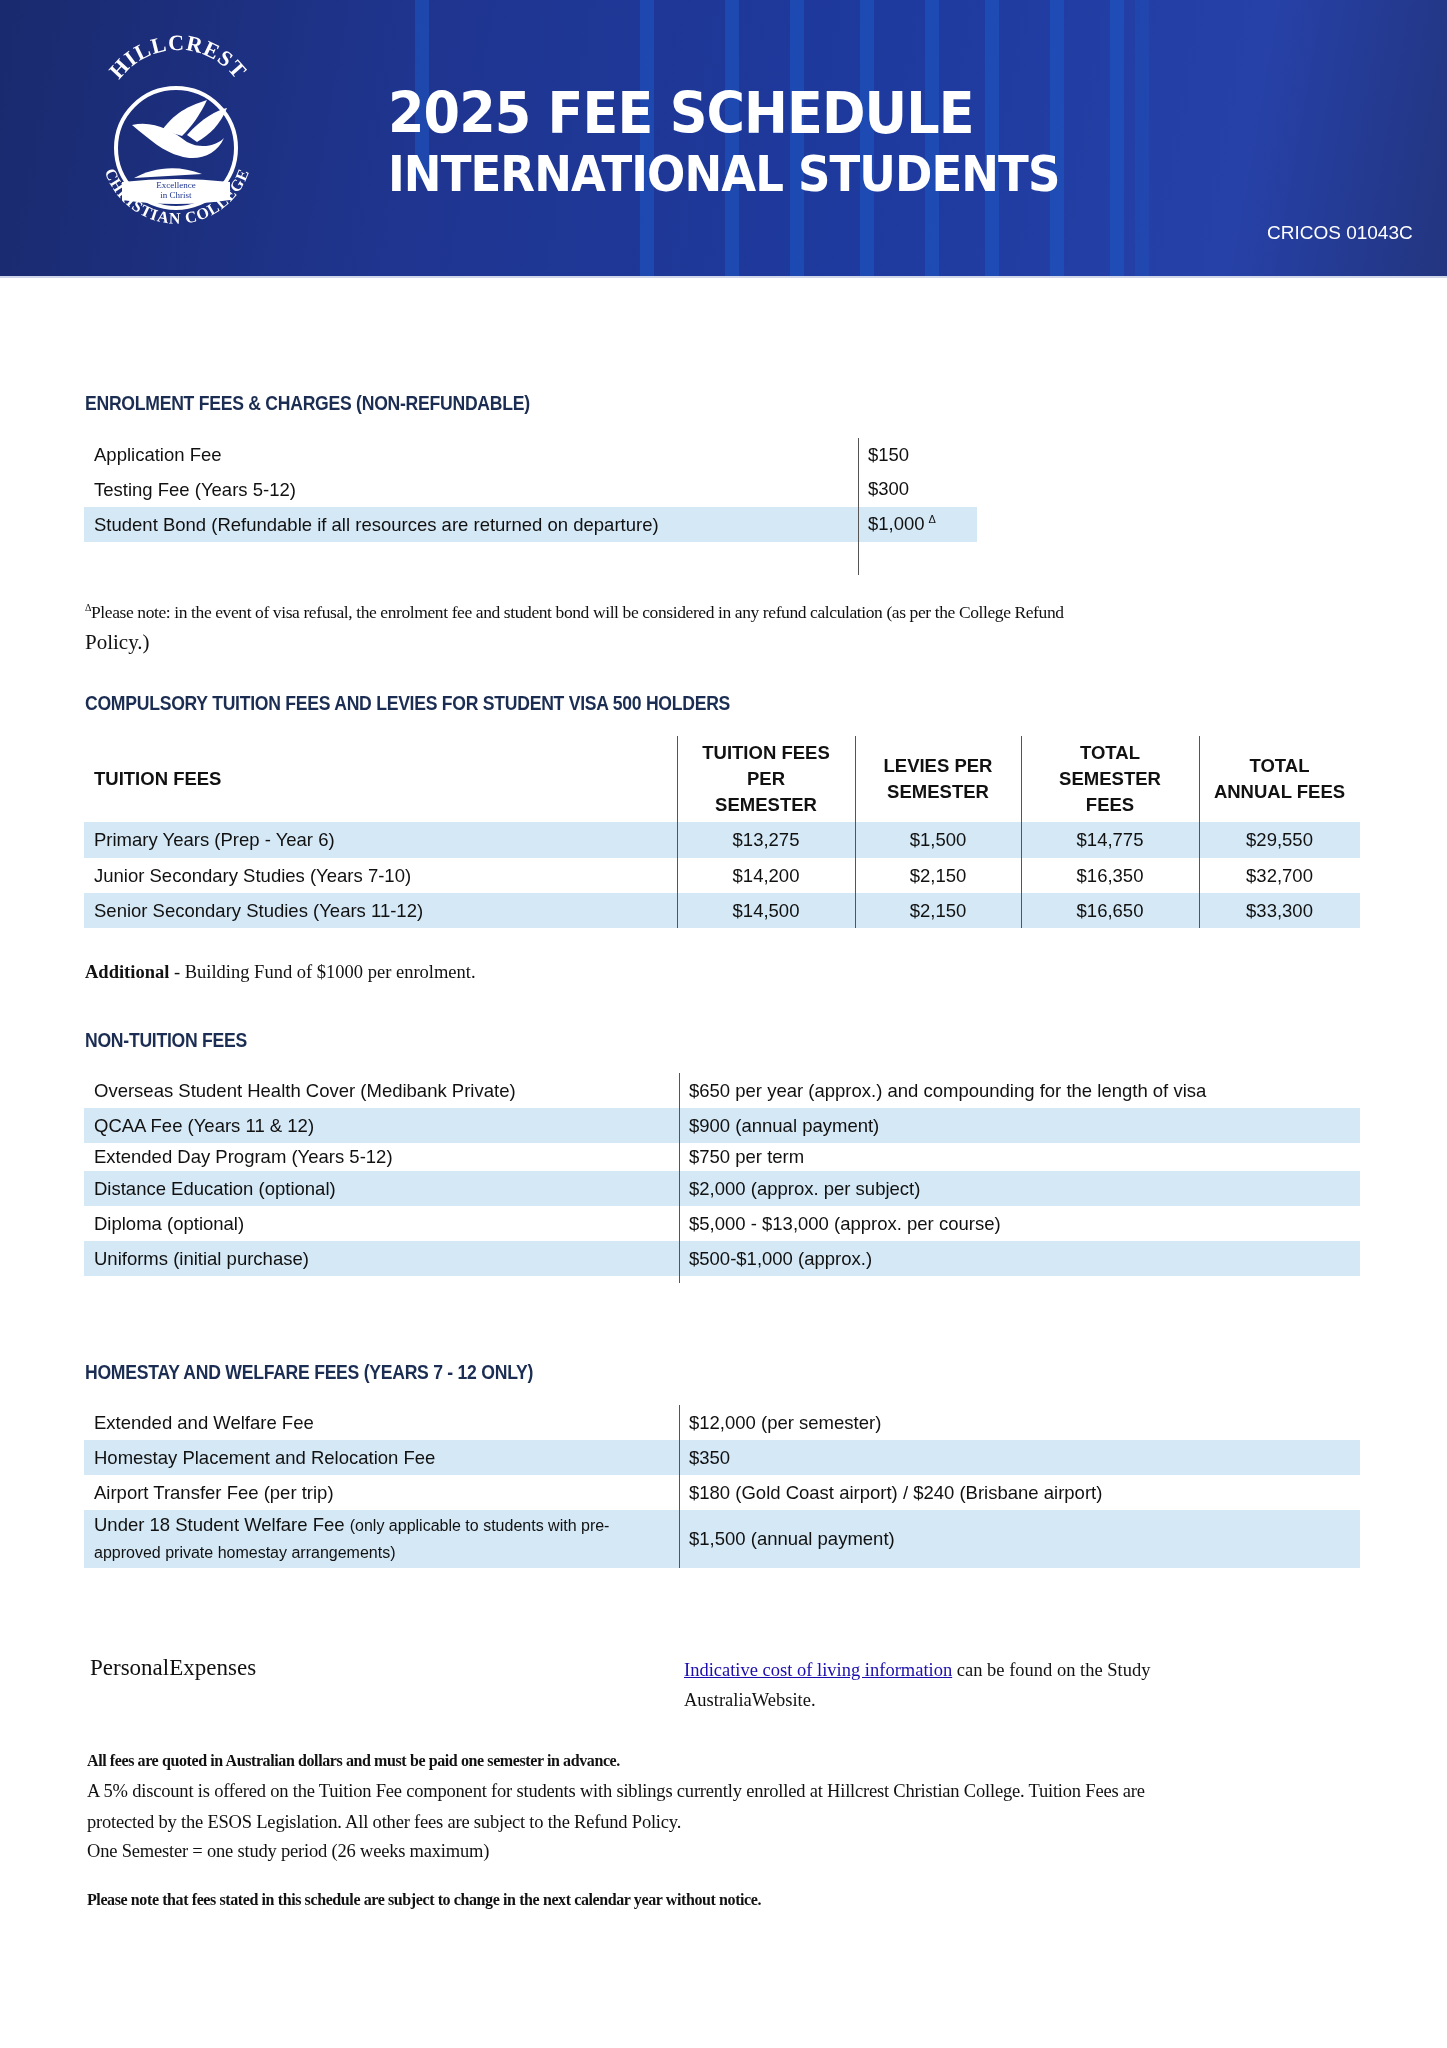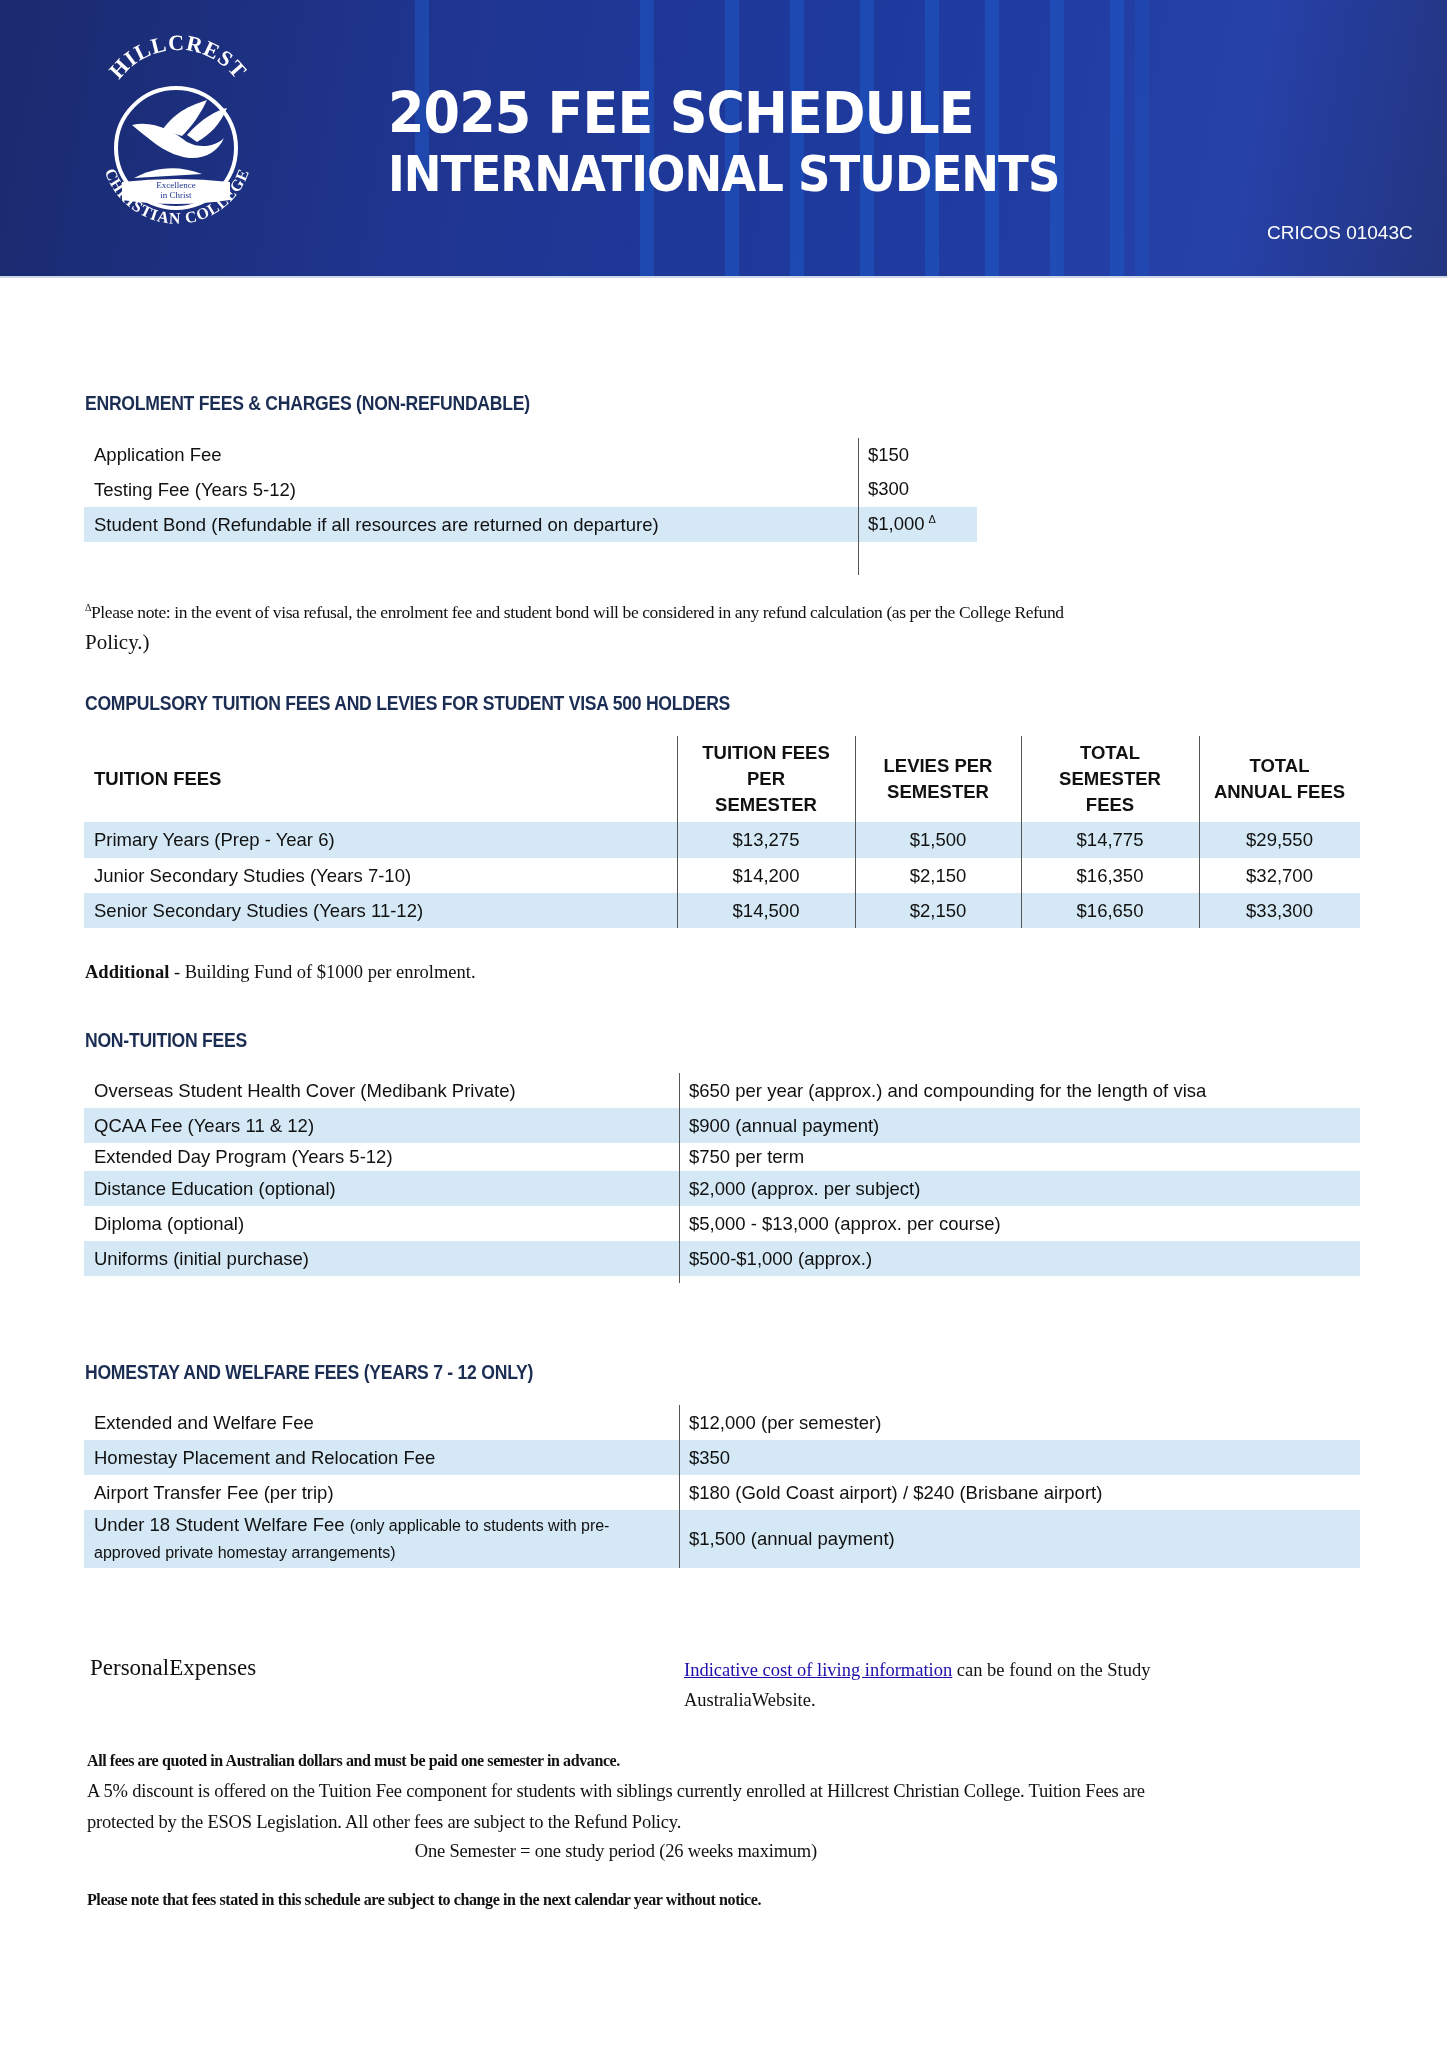--- a/index.html
+++ b/index.html
@@ -259,15 +259,15 @@
 <div class="txt" style="position:absolute;left:90px;top:1655px;font-size:23px;">PersonalExpenses</div>
 <div class="txt" style="position:absolute;left:684px;top:1655px;font-size:18.5px;line-height:30px;">
   <a class="link">Indicative cost of living information</a><span> can be found on the Study</span><br>
   <span>AustraliaWebsite.</span>
 </div>
 
 <div class="txt bold" style="position:absolute;left:87px;top:1752px;font-size:16px;letter-spacing:-0.4px;">All fees are quoted in Australian dollars and must be paid one semester in advance.</div>
 <div class="txt" style="position:absolute;left:87px;top:1776px;font-size:18.5px;line-height:31px;letter-spacing:-0.2px;">
   <div>A 5% discount is offered on the Tuition Fee component for students with siblings currently enrolled at Hillcrest Christian College. Tuition Fees are</div>
   <div>protected by the ESOS Legislation. All other fees are subject to the Refund Policy.</div>
-  <div style="line-height:26px;text-align:center;">One Semester = one study period (26 weeks maximum)</div>
+  <div style="line-height:26px;">One Semester = one study period (26 weeks maximum)</div>
 </div>
 <div class="txt bold" style="position:absolute;left:87px;top:1891px;font-size:16px;letter-spacing:-0.4px;">Please note that fees stated in this schedule are subject to change in the next calendar year without notice.</div>
 
 </body></html>

